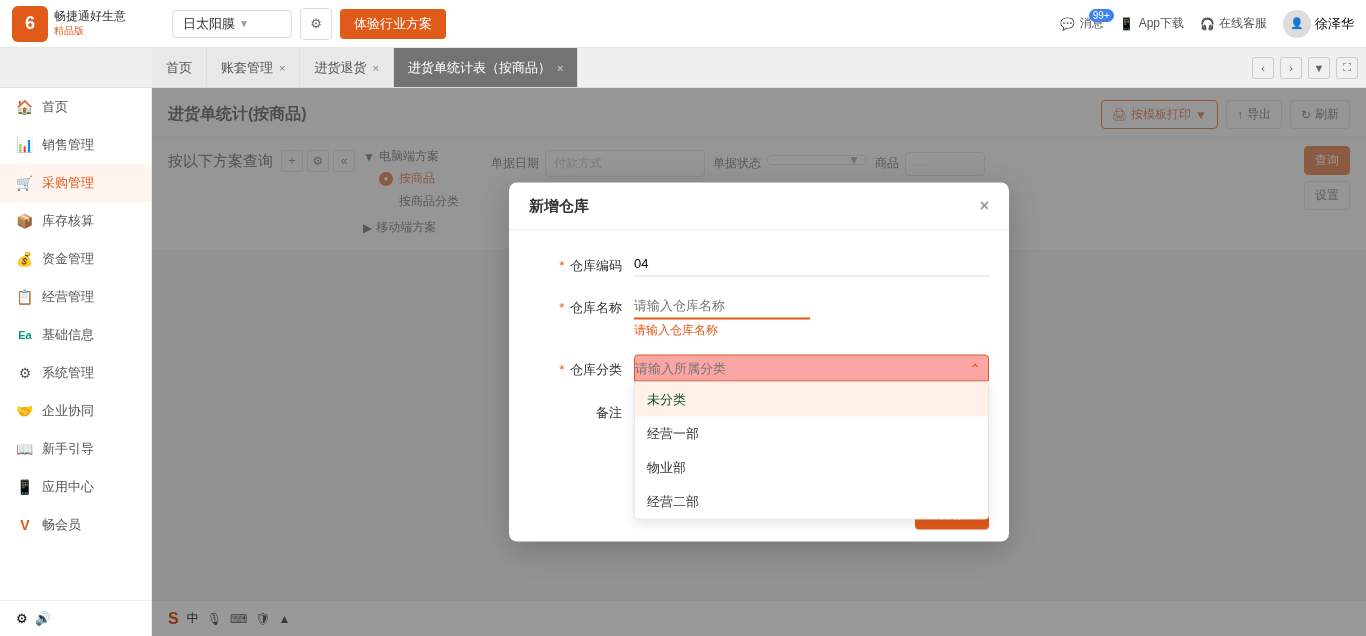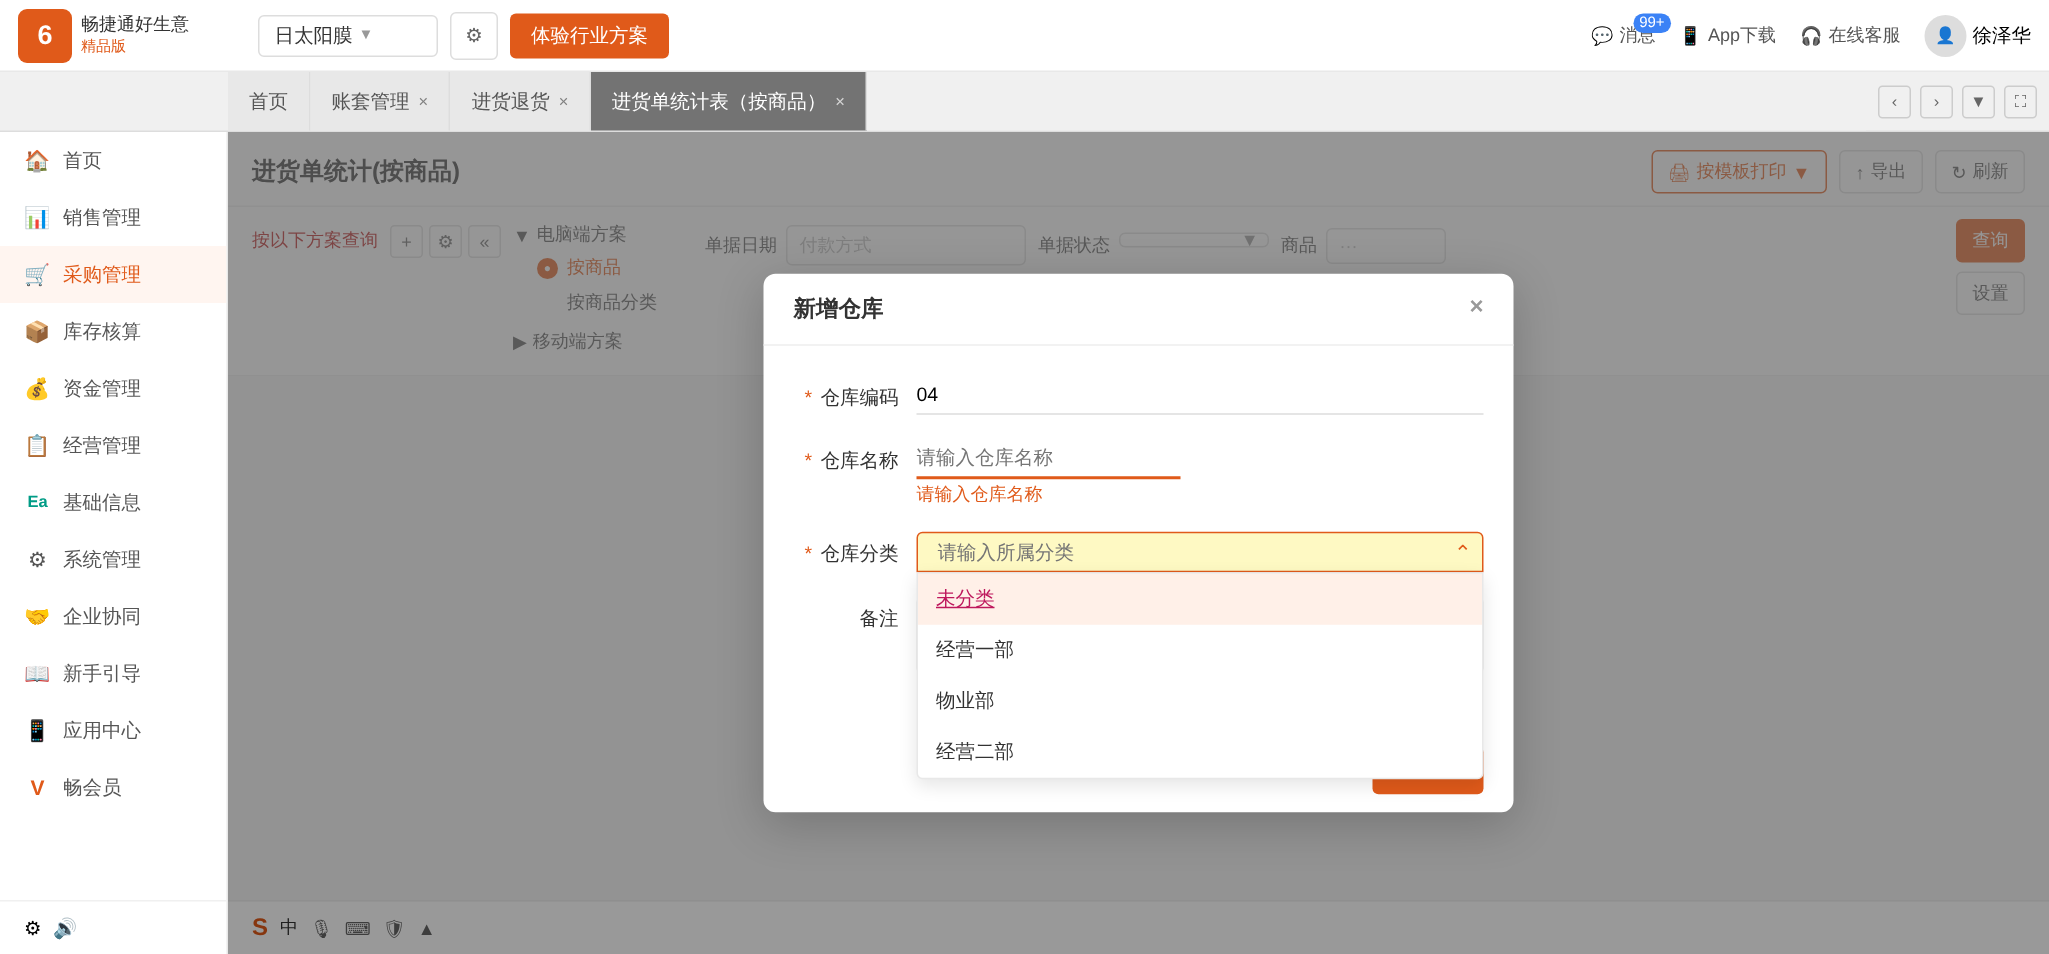--- a/index.html
+++ b/index.html
@@ -169,21 +169,21 @@
 
     
     .filter-area {
       background: #fff;
       padding: 8px 16px;
       display: flex;
       align-items: flex-start;
       gap: 8px;
       border-bottom: 1px solid #eee;
     }
-    .filter-label { font-size: 12px; color: #b91c1c; white-space: nowrap; padding-top: 6px; }
+    .filter-label { font-size: 15px; color: #404040; white-space: nowrap; padding-top: 6px; }
     .filter-controls { display: flex; gap: 4px; padding-top: 4px; }
     .filter-ctrl { width: 22px; height: 22px; border: 1px solid #ddd; border-radius: 3px; cursor: pointer; background:#fff; display:flex;align-items:center;justify-content:center;font-size:12px;color:#666; }
     .scheme-tree { min-width: 120px; }
     .scheme-section { margin-bottom: 4px; }
     .scheme-title { display:flex;align-items:center;gap:4px;font-size:12px;color:#555;padding:2px 0;cursor:pointer; }
     .scheme-item { display:flex;align-items:center;gap:6px;padding:3px 16px;cursor:pointer;font-size:12px;color:#555; }
     .scheme-item.active { color:#e05a1a; }
     .scheme-item .orange-dot { width:14px;height:14px;background:#e05a1a;border-radius:50%;display:flex;align-items:center;justify-content:center;color:#fff;font-size:8px; }
 
     
@@ -207,21 +207,21 @@
     }
     .dialog-header {
       display: flex; align-items: flex-start; justify-content: space-between;
       padding: 14px 20px;
       border-bottom: 1px solid #eee;
       font-size: 15px; font-weight: bold; color: #333;
     }
     .dialog-close {
       cursor: pointer; color: #999; font-size: 16px;
     }
-    .dialog-body { padding: 20px; }
+    .dialog-body { padding: 20px; margin-left: 23px; }
     .form-row {
       display: flex; align-items: flex-start;
       margin-bottom: 16px; gap: 12px;
     }
     .form-label {
       font-size: 13px; color: #333; white-space: nowrap;
       padding-top: 6px; min-width: 70px; text-align: right;
     }
     .required { color: #e05a1a; margin-right: 2px; }
     .form-input {
@@ -232,40 +232,40 @@
     }
     .form-input.error { border-bottom: 2px solid #e05a1a; }
     .error-msg { color: #e05a1a; font-size: 12px; margin-top: 2px; }
     .form-select-wrap {
       flex: 1; position: relative;
     }
     .form-select {
       width: 100%;
       border: 1px solid #e05a1a;
       border-radius: 4px 4px 0 0;
-      padding: 5px 30px 5px 13px;
-      font-size: 13px; outline: none; background: #fef9c3;
+      padding: 5px 30px 5px 0;
+      font-size: 13px; outline: none; background: #fca5a5;
       appearance: none;
     }
     .select-arrow {
       position: absolute; right: 8px; top: 50%; transform: translateY(-50%);
       color: #e05a1a; font-size: 14px; pointer-events: none;
     }
     .dropdown-list {
       position: absolute; top: 100%; left: 0; right: 0;
       background: #fff;
       border: 1px solid #e8e8e8;
       border-radius: 0 0 4px 4px;
       z-index: 300;
       box-shadow: 0 4px 12px rgba(0,0,0,0.1);
     }
     .dropdown-item {
       padding: 8px 12px; font-size: 13px; cursor: pointer; color: #333;
     }
-    .dropdown-item.selected { background: #fff0e8; color: #be185d; text-decoration: underline; }
+    .dropdown-item.selected { background: #fff0e8; color: #14532d; }
     .textarea-input {
       flex: 1;
       border: 1px solid #ddd; border-radius: 4px;
       padding: 6px 8px; font-size: 13px; outline: none;
       resize: none; height: 52px; background: #fff;
     }
     .dialog-footer {
       display: flex; justify-content: flex-end;
       padding: 12px 20px;
       gap: 8px;

